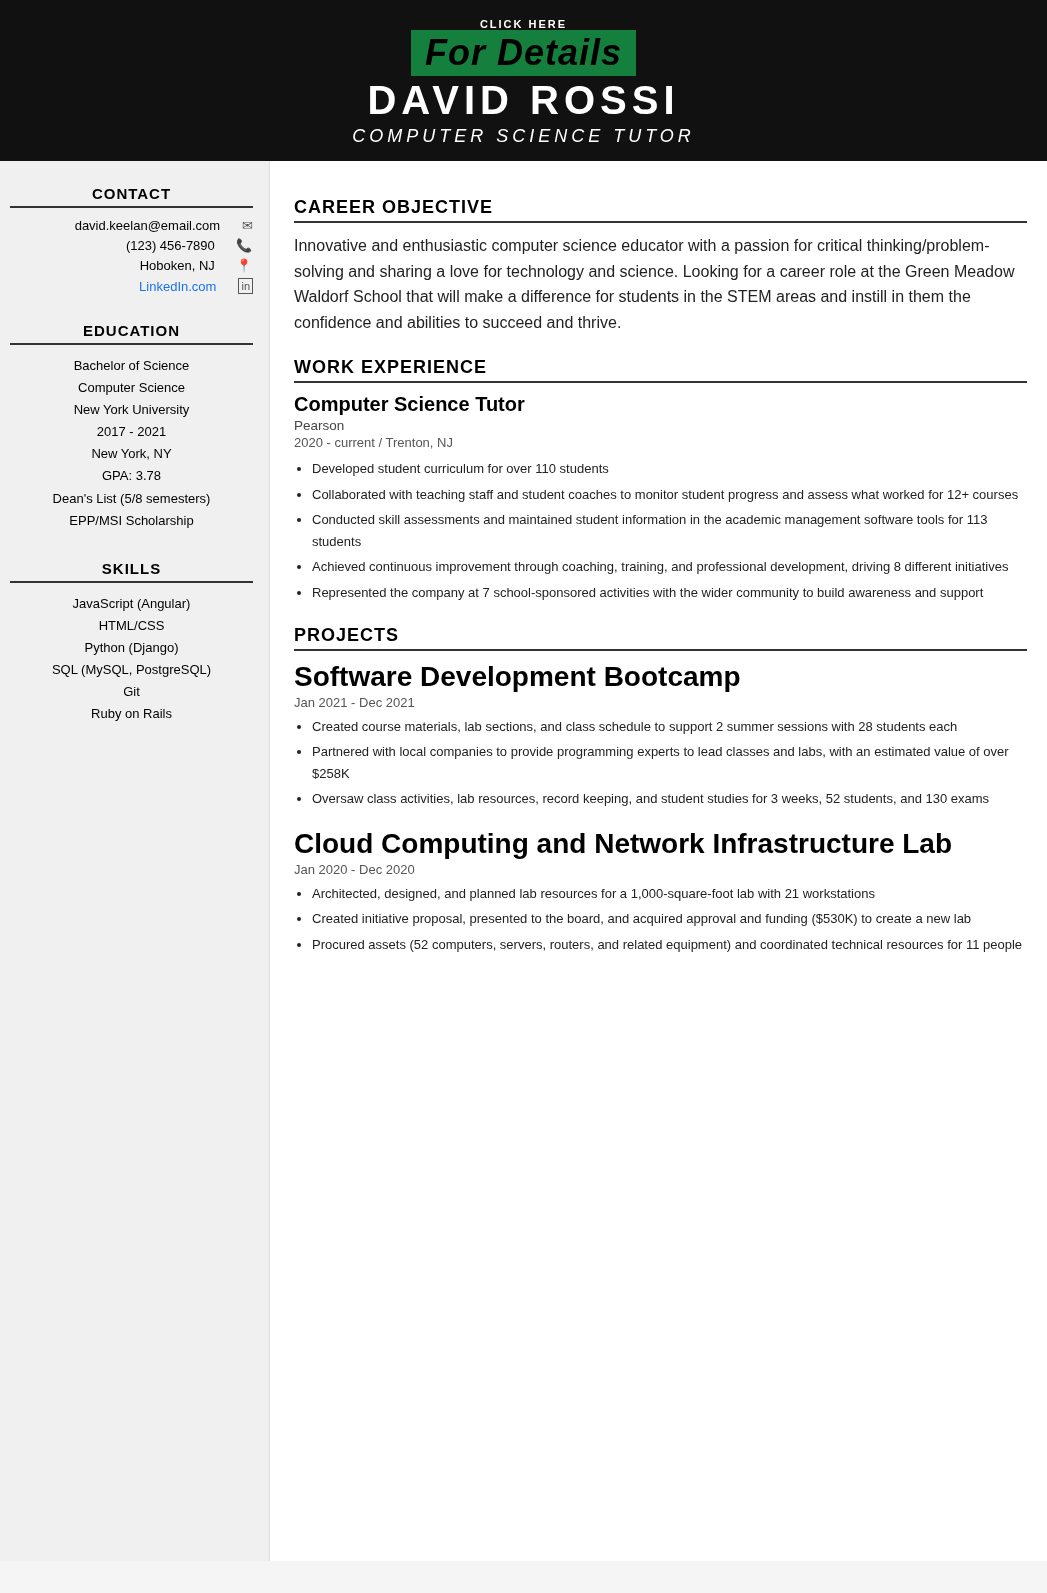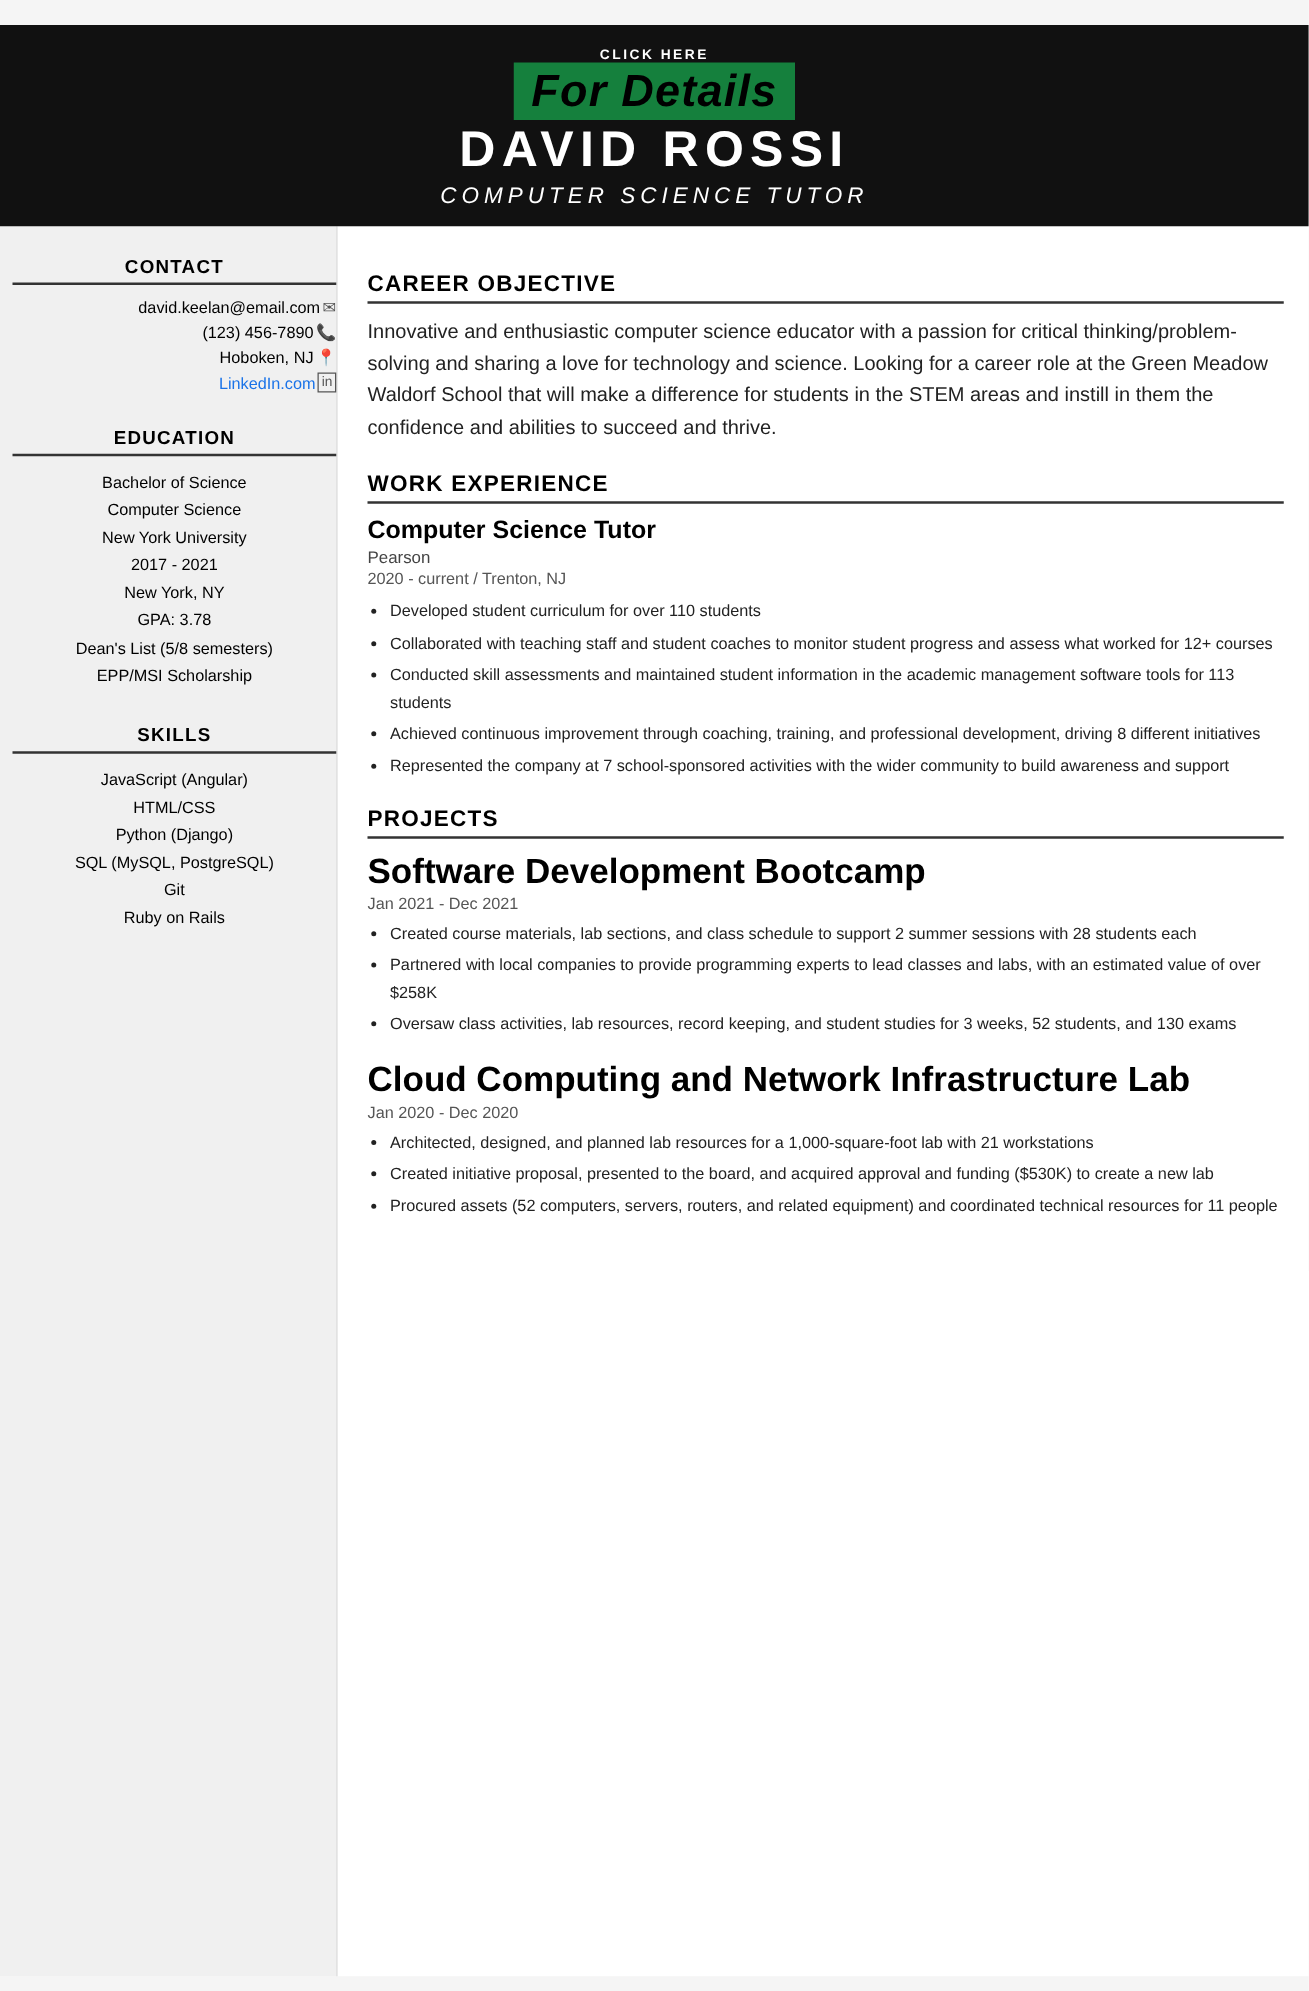--- a/index.html
+++ b/index.html
@@ -10,56 +10,55 @@
       min-height: 1593px;
     }
 
     
     .header {
       background: #111;
       color: #fff;
       text-align: center;
       padding: 18px 10px 14px;
       position: relative;
-      margin-top: 20px;
     }
 
     
     .resume-body {
       display: flex;
       background: #fff;
       min-height: 1400px;
     }
 
     
     .sidebar {
       width: 270px;
       min-width: 270px;
       background: #f0f0f0;
-      padding: 24px 0 24px 10px;
+      padding: 24px 16px 24px 10px;
       border-right: 1px solid #ddd;
     }
     .sidebar-section {
       margin-bottom: 28px;
       text-align: center;
     }
     .sidebar-section-title {
       font-weight: 900;
       font-size: 15px;
       letter-spacing: 1px;
       border-bottom: 2px solid #333;
       padding-bottom: 4px;
       margin-bottom: 10px;
       text-align: center;
     }
     .contact-item {
       display: flex;
       align-items: center;
       justify-content: flex-end;
-      gap: 2px;
+      gap: 22px;
       margin-bottom: 5px;
       font-size: 13px;
     }
     .contact-item a {
       color: #1a73e8;
       text-decoration: none;
     }
     .edu-text, .skills-text, .cert-text {
       font-size: 13px;
       text-align: center;

